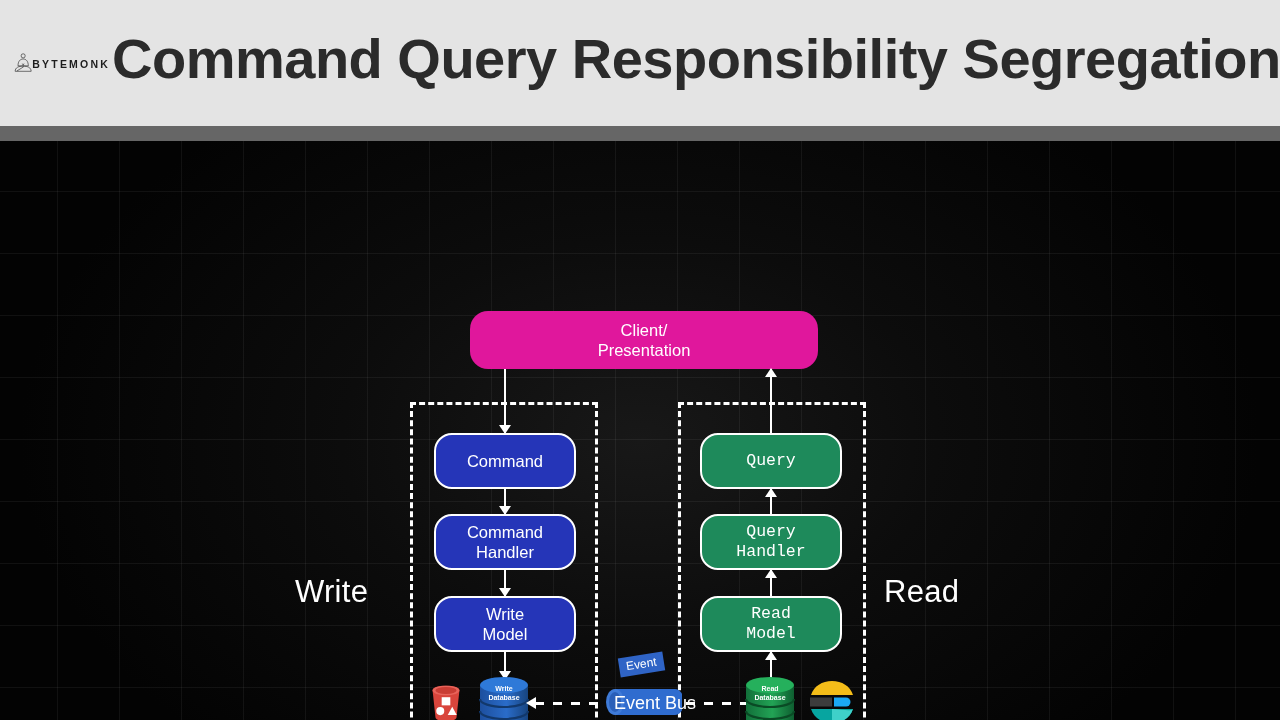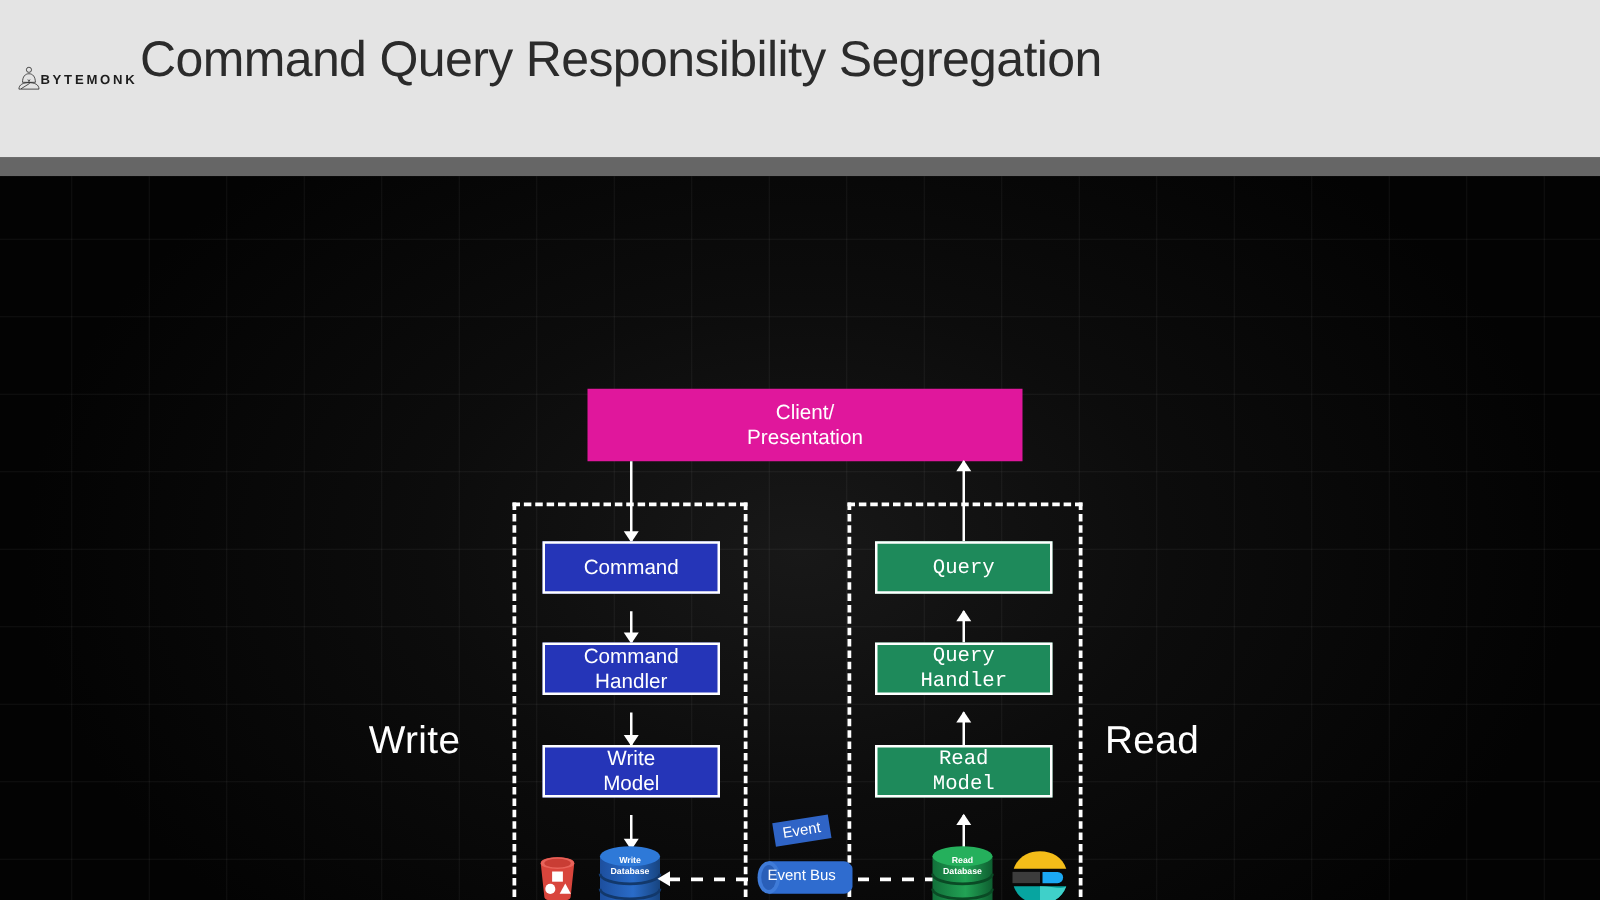--- a/index.html
+++ b/index.html
@@ -20,21 +20,21 @@
     position:absolute; left:14px; top:14px; width:96px; height:98px;
     display:flex; flex-direction:row; align-items:center; justify-content:flex-start;
   }
   .logo-mark { width:62px; height:66px; }
   .logo-text {
     font-size:10.5px; font-weight:700; letter-spacing:2.2px;
     color:#1d1d1d; margin-top:1px;
   }
   .header-title {
     position:absolute; left:112px; top:26px;
-    font-size:40px; font-weight:400; letter-spacing:-0.5px;
+    font-size:56px; font-weight:700; letter-spacing:-0.5px;
     color:#2b2b2b; white-space:nowrap;
   }
   .gray-bar {
     position:absolute; left:0; top:126px; width:1280px; height:15px;
     background:#666666;
   }
 
   
   .canvas {
     position:absolute; left:0; top:141px; width:1280px; height:579px;
@@ -61,29 +61,30 @@
   }
   #write-label { left:295px; top:433px; }
   #read-label  { left:884px; top:433px; }
 
   
   .node {
     position:absolute;
     display:flex; align-items:center; justify-content:center;
     text-align:center; color:#ffffff;
     line-height:1.22;
+    border-radius:18px;
   }
   #client-box {
     left:470px; top:170px; width:348px; height:58px;
     background:#e0179c; font-size:16.5px;
   }
 
   
   .pipe-box {
-    width:142px; height:42px;
+    width:142px; height:56px;
     border:2.5px solid #ffffff;
     font-size:16.5px;
   }
   .blue { background:#2535b8; }
   .green{ background:#1e8a5b;font-family:Liberation Mono, monospace; }
 
   #command-box        { left:434px; top:292px; }
   #command-handler-box{ left:434px; top:373px; }
   #write-model-box    { left:434px; top:455px; }
   #query-box          { left:700px; top:292px; }
@@ -147,21 +148,21 @@
   #redis-icon { position:absolute; left:423px; top:538px; width:46px; height:46px; }
   
   #elastic-icon { position:absolute; left:806px; top:535px; width:52px; height:52px; }
 
   
   #event-bus {
     position:absolute; left:604px; top:546px; width:78px; height:30px;
   }
   #event-bus-text {
     position:absolute; left:614px; top:552px; width:70px;
-    color:#ffffff; font-size:12px; font-weight:400;
+    color:#ffffff; font-size:18px; font-weight:400;
     white-space:nowrap;
   }
   #event-badge {
     position:absolute; left:619px; top:514px;
     background:#2f64c6; color:#ffffff;
     font-size:12px; padding:2px 7px 3px 7px;
     transform:rotate(-9deg);
     white-space:nowrap;
   }
 </style>

